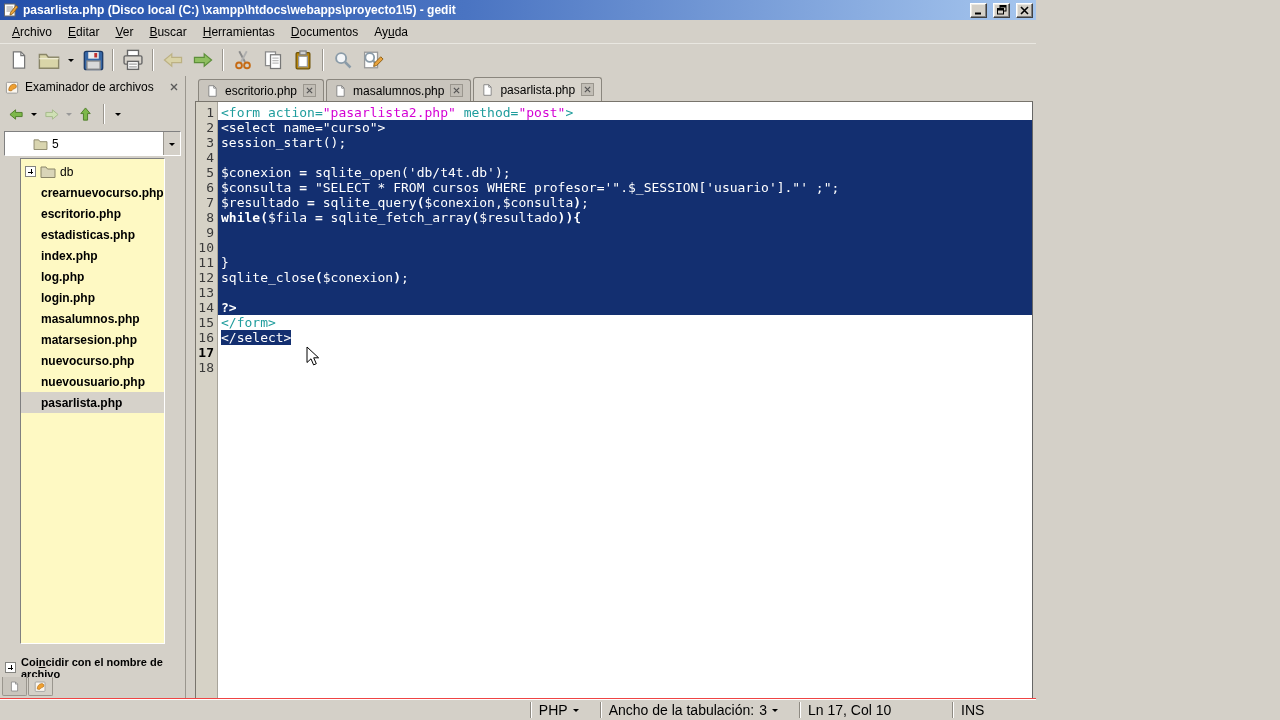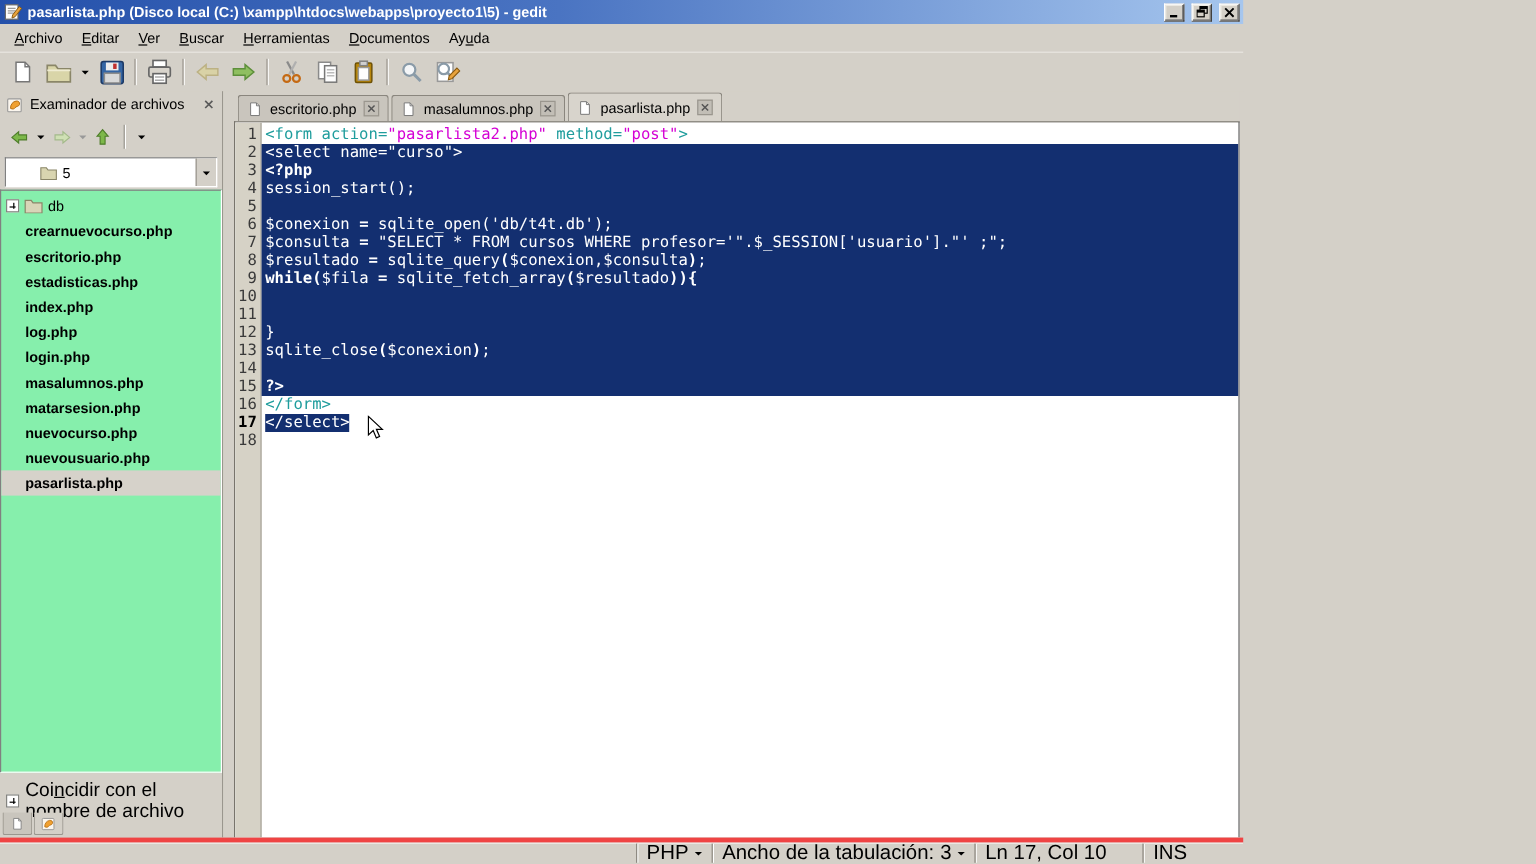--- a/index.html
+++ b/index.html
@@ -33,28 +33,28 @@
   .sidebar { width:186px; flex:0 0 186px; display:flex; flex-direction:column; background:#d4d0c8; border-right:1px solid #9a968e; }
   .side-header { height:22px; display:flex; align-items:center; gap:5px; padding:0 5px; }
   .side-header .htitle { flex:1; }
   .side-close { width:13px; height:13px; display:flex; align-items:center; justify-content:center; }
   .side-nav { height:32px; display:flex; align-items:center; padding:0 6px; gap:2px; }
   .navbtn { height:26px; display:flex; align-items:center; justify-content:center; padding:0 2px; }
   .nsep { width:0; height:20px; border-left:1px solid #9a968e; border-right:1px solid #fff; margin:0 6px; }
   .side-combo { height:25px; margin:1px 4px 2px 4px; background:#fff; border:1px solid; border-color:#808080 #fff #fff #808080; display:flex; align-items:center; }
   .combo-body { flex:1; display:flex; align-items:center; gap:4px; padding-left:28px; font-size:12px; }
   .combo-btn { width:17px; height:100%; background:#d4d0c8; border-left:1px solid #9a968e; display:flex; align-items:center; justify-content:center; }
-  .file-tree { flex:1; background:#86efac; border:1px solid; border-color:#808080 #fff #fff #808080; margin:0 0; overflow:hidden; padding-top:2px; }
+  .file-tree { flex:1; background:#fef9c3; border:1px solid; border-color:#808080 #fff #fff #808080; margin:0 20px; overflow:hidden; padding-top:2px; }
   .trow { height:21px; display:flex; align-items:center; gap:4px; font-size:12px; color:#000; padding-left:4px; }
   .trow.file { padding-left:20px;font-weight:bold; }
   .trow.selected { background:#d6d2ca; }
   .plusbox { width:11px; height:11px; flex:0 0 11px; background:#fff; border:1px solid #848480; position:relative; }
   .plusbox::before { content:""; position:absolute; left:2px; top:4.5px; width:5px; height:1px; background:#000; }
   .plusbox::after { content:""; position:absolute; left:4.5px; top:2px; width:1px; height:5px; background:#000; }
-  .side-filter { height:19px; display:flex; align-items:center; gap:5px; padding-left:5px; font-size:16px; margin-top:14px; }
+  .side-filter { height:19px; display:flex; align-items:center; gap:5px; padding-left:5px; font-size:11px; margin-top:14px;font-weight:bold; }
   .side-tabs { height:21px; display:flex; align-items:flex-start; padding-left:2px; gap:1px; }
   .mtab { width:25px; height:19px; border:1px solid #9a968e; border-top:none; background:#c9c5bd; display:flex; align-items:center; justify-content:center; border-radius:0 0 2px 2px; }
   .mtab.active { background:#d4d0c8; border-top:1px solid #d4d0c8; }
 
   .splitter { width:9px; flex:0 0 9px; background:#d4d0c8; }
 
   
   .editor-pane { flex:1; display:flex; flex-direction:column; min-width:0; background:#d4d0c8; }
   .tabbar { height:25px; display:flex; align-items:flex-end; padding-left:3px; gap:2px; }
   .tab { height:22px; display:flex; align-items:center; gap:6px; padding:0 7px; background:#c9c5bd; border:1px solid #8a867e; border-bottom:none; border-radius:3px 3px 0 0; font-size:12px; }
@@ -66,21 +66,21 @@
   .gnum.cur { font-weight:bold; color:#000; }
   .code-col { flex:1; display:flex; flex-direction:column; padding-top:3px; min-width:0; }
   .cline { height:15px; white-space:pre; font-family:"DejaVu Sans Mono","Liberation Mono",monospace; font-size:13px; line-height:15px; padding-left:3px; color:#000; }
   .cline.sel-full { background:#132f70; color:#fff; }
   .selspan { background:#132f70; color:#fff; }
   .tag { color:#1f9d9d; }
   .val { color:#d400d4; }
   .b { font-weight:bold; }
 
   
-  .statusbar { height:22px; flex:0 0 22px; background:#d4d0c8; border-top:4px solid #ef4444; box-shadow:inset 0 1px 0 #fff; display:flex; align-items:center; font-size:17px; color:#000; }
+  .statusbar { height:22px; flex:0 0 22px; background:#d4d0c8; border-top:1px solid #ef4444; box-shadow:inset 0 1px 0 #fff; display:flex; align-items:center; font-size:14px; color:#000;gap:13px; }
   .sseg { height:16px; display:flex; align-items:center; gap:5px; border-left:1px solid #8e8a82; box-shadow:inset 1px 0 0 #fff; padding:0 8px; }
   .sspacer { flex:1; }
   .seg-ln { width:140px; }
   .seg-ins { width:84px; }
 
   .cursor-arrow { position:absolute; left:306px; top:346px; z-index:50; pointer-events:none; }
 </style>
 </head>
 <body>
 
@@ -385,21 +385,20 @@
             <div class="gnum">13</div>
             <div class="gnum">14</div>
             <div class="gnum">15</div>
             <div class="gnum">16</div>
             <div class="gnum cur">17</div>
             <div class="gnum">18</div>
           </div>
         <div class="code-col">
             <div class="cline"><span class="tag">&lt;form action=</span><span class="val">"pasarlista2.php"</span><span class="tag"> method=</span><span class="val">"post"</span><span class="tag">&gt;</span></div>
             <div class="cline sel-full"><span>&lt;select name="curso"&gt;</span></div>
-            <div class="cline sel-full"><span class="b">&lt;?php</span></div>
             <div class="cline sel-full"><span>session_start();</span></div>
             <div class="cline sel-full"></div>
             <div class="cline sel-full"><span>$conexion </span><span class="b">=</span><span> sqlite_open('db/t4t.db');</span></div>
             <div class="cline sel-full"><span>$consulta </span><span class="b">=</span><span> "SELECT * FROM cursos WHERE profesor='".$_SESSION['usuario']."' ;";</span></div>
             <div class="cline sel-full"><span>$resultado </span><span class="b">=</span><span> sqlite_query</span><span class="b">(</span><span>$conexion,$consulta</span><span class="b">)</span><span>;</span></div>
             <div class="cline sel-full"><span class="b">while</span><span class="b">(</span><span>$fila </span><span class="b">=</span><span> sqlite_fetch_array</span><span class="b">(</span><span>$resultado</span><span class="b">))</span><span class="b">{</span></div>
             <div class="cline sel-full"></div>
             <div class="cline sel-full"></div>
             <div class="cline sel-full"><span>}</span></div>
             <div class="cline sel-full"><span>sqlite_close</span><span class="b">(</span><span>$conexion</span><span class="b">)</span><span>;</span></div>

